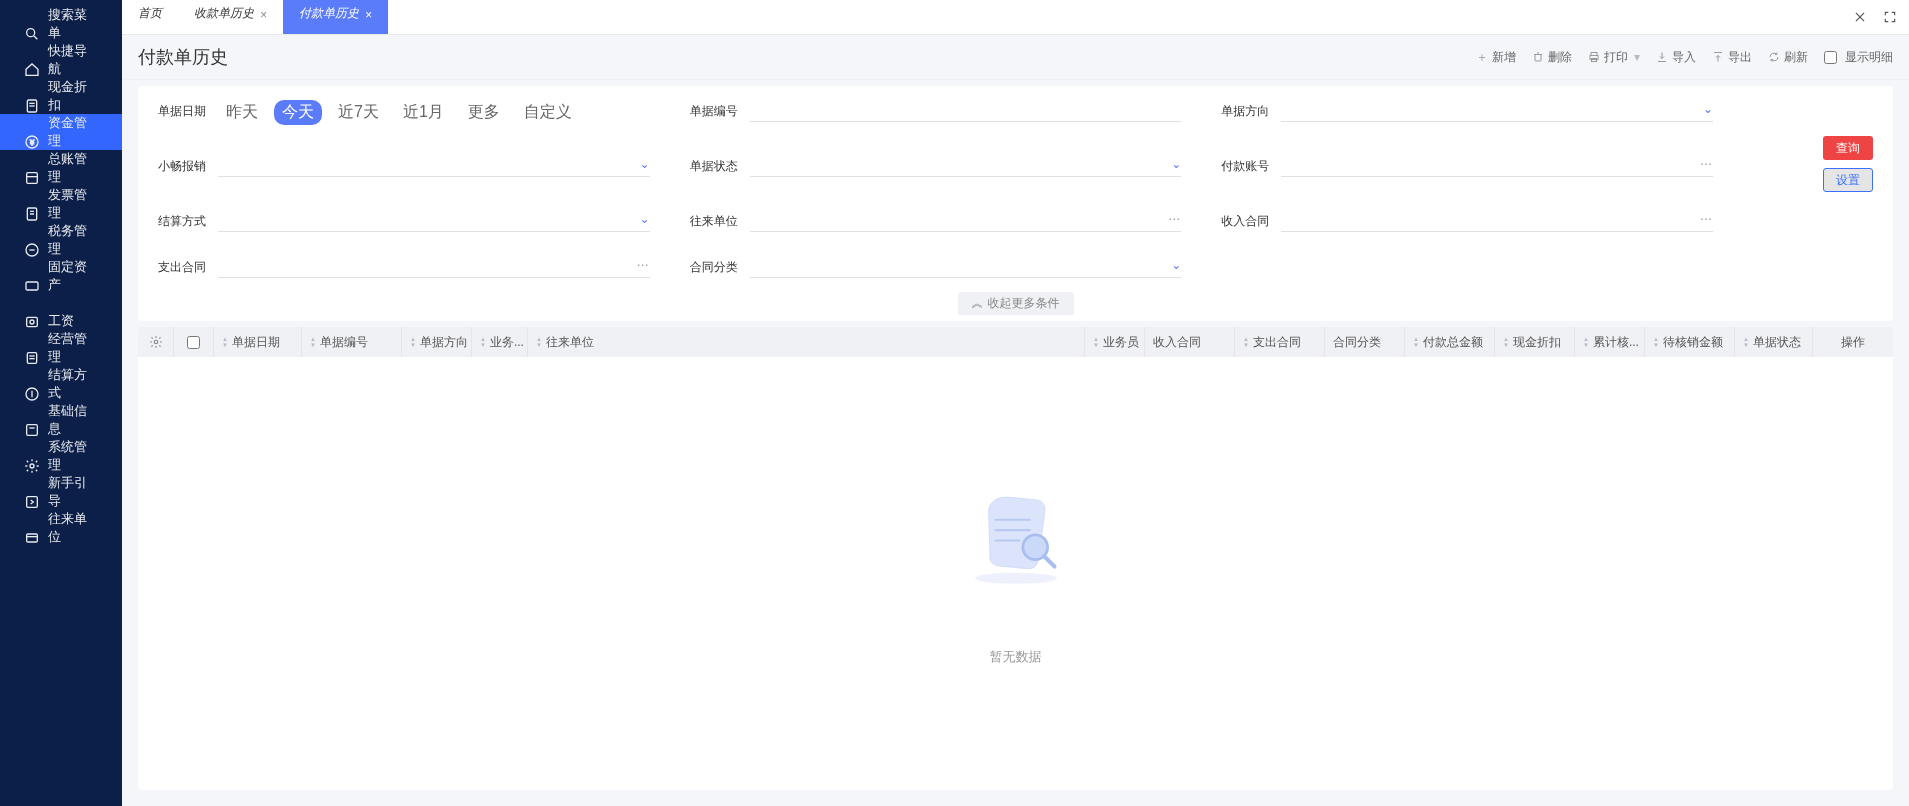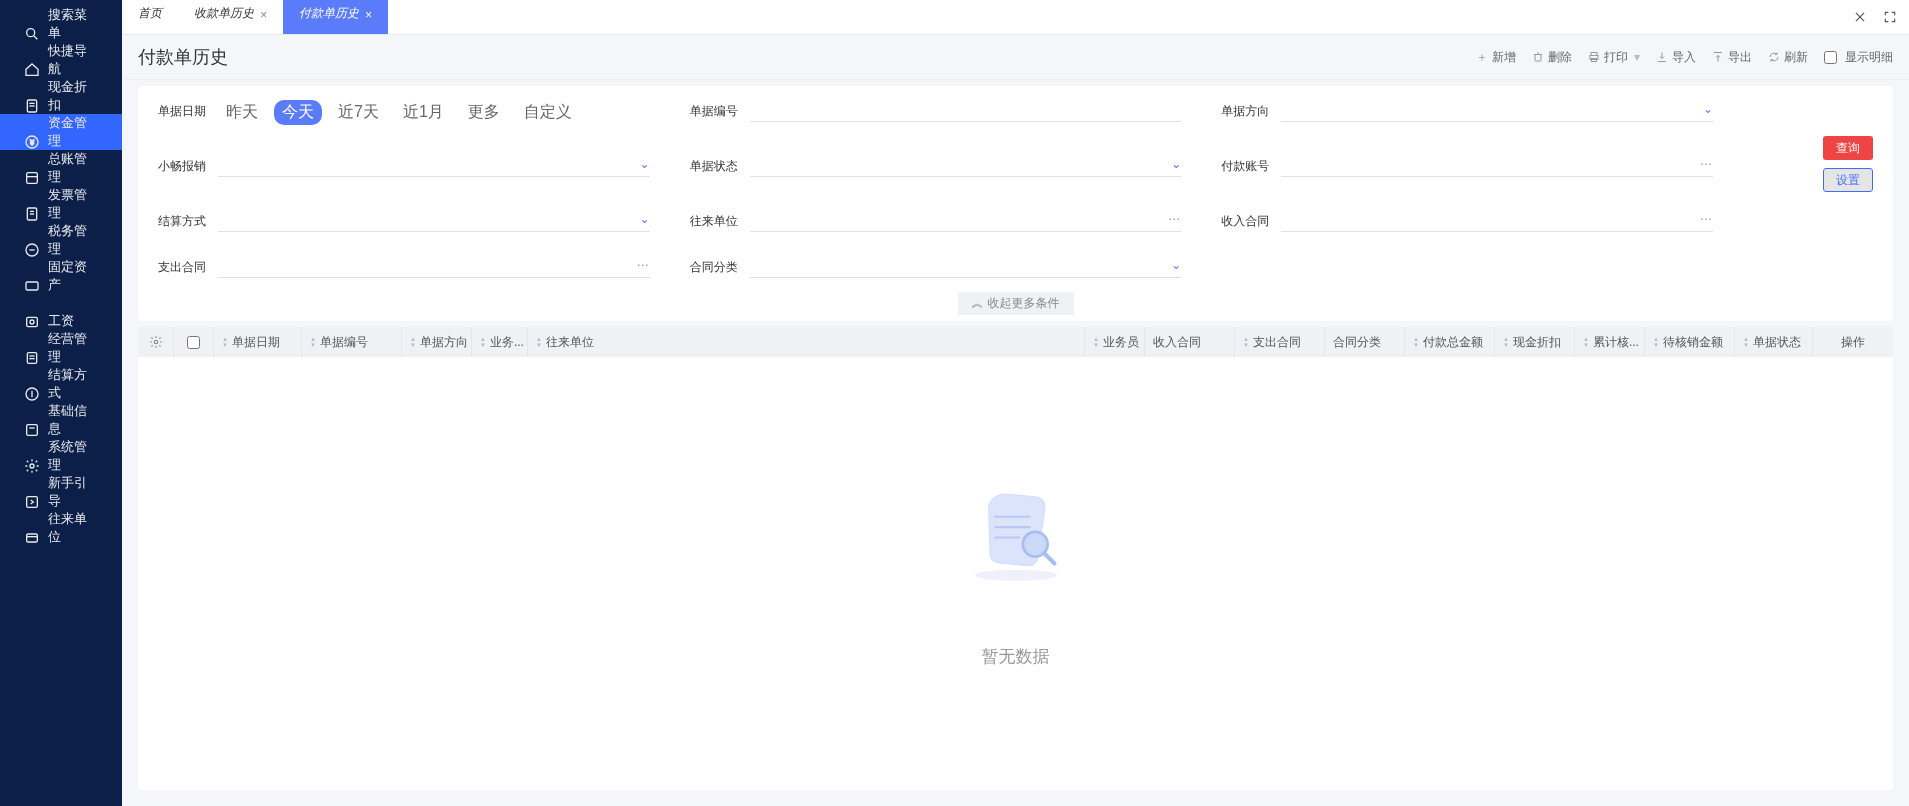--- a/index.html
+++ b/index.html
@@ -199,21 +199,21 @@
 .th .sort::after  { content:"▼"; font-size:6px; line-height:6px; }
 .th.col-gear { width:36px; justify-content:center; }
 .th.col-check { width:40px; justify-content:center; }
 
 .tbody {
   flex:1; display:flex; align-items:center; justify-content:center; color:#aaa;
 }
 .empty {
   display:flex; flex-direction:column; align-items:center; gap:20px;
 }
-.empty-text { color:#999; font-size:17px;margin-top:36px; }
+.empty-text { color:#999; font-size:13px;margin-top:36px; }
 .empty svg { width:140px; height:110px; }
 </style>
 </head>
 <body>
 
 <div class="sidebar">
   <div class="sidebar-item">
     <span class="icon">
         <svg viewBox="0 0 24 24" fill="none" stroke="currentColor" stroke-width="2">
           <circle cx="10" cy="10" r="6"></circle>

